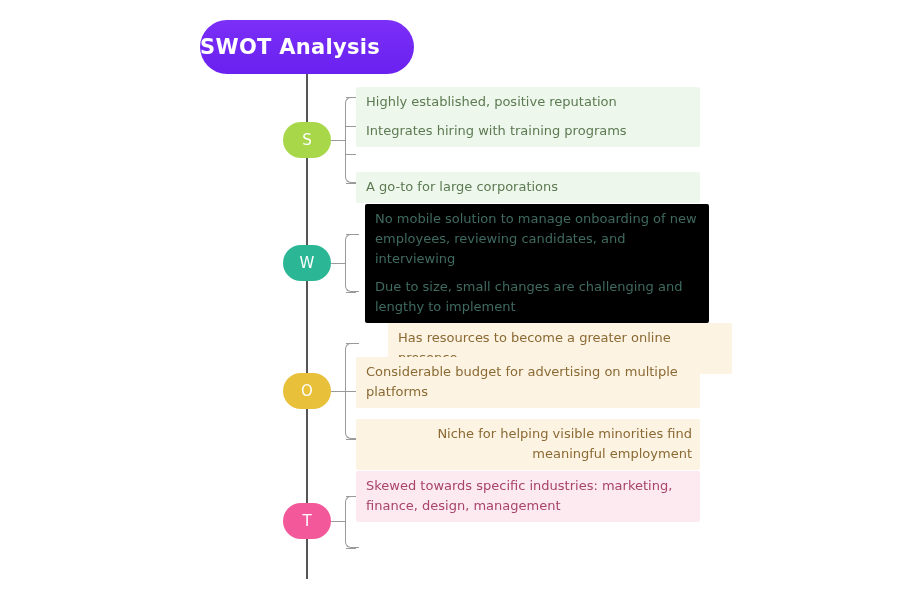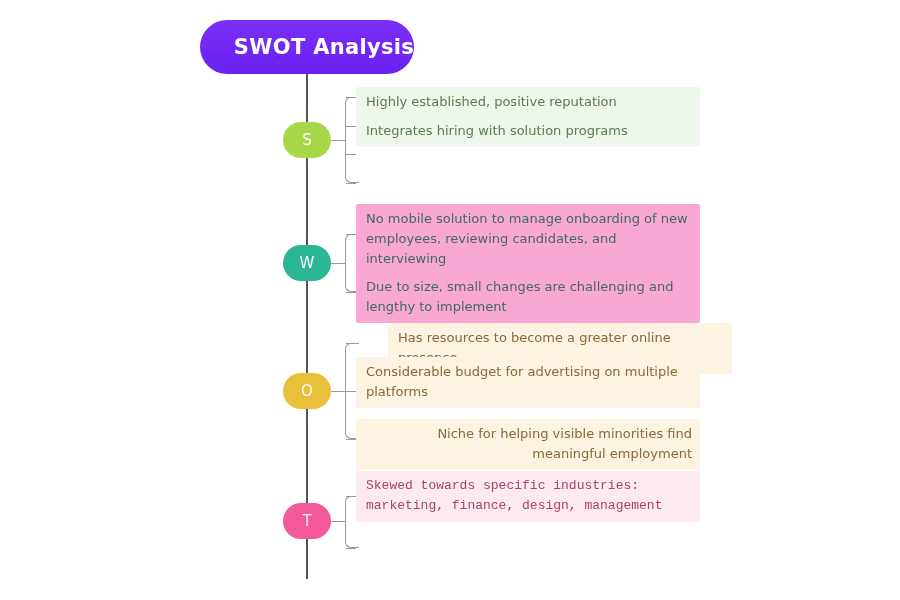--- a/index.html
+++ b/index.html
@@ -24,21 +24,21 @@
     position: absolute;
     left: 200px;
     top: 20px;
     width: 214px;
     height: 54px;
     border-radius: 27px;
     background: #7b2ff7;
     background: linear-gradient(180deg, #7b2ff7 0%, #6a21f0 100%);
     display: flex;
     align-items: center;
-    justify-content: flex-end;
+    justify-content: flex-start;
     box-sizing: border-box;
   }
   #root-node .root-label {
     color: #ffffff;
     font-size: 21px;
     font-weight: bold;
     letter-spacing: 0.3px;
     white-space: nowrap;
   }
 
@@ -98,21 +98,21 @@
     position: absolute;
     left: 356px;
     width: 344px;
     box-sizing: border-box;
     padding: 5px 8px 6px 10px;
     font-size: 13px;
     line-height: 20px;
     border-radius: 2px;
   }
   .leaf.s  { background: #eef7ec; color: #5c7a52; }
-  .leaf.w  { background: #f9a8d4; color: #3f6a60; }
+  .leaf.w  { background: #000000; color: #3f6a60; margin-left: 9px; }
   .leaf.o  { background: #fdf3e3; color: #8a6a33; }
   .leaf.t  { background: #fdeaf1; color: #a8436a; }
 </style>
 </head>
 <body>
 
 <div id="canvas">
 
   <div id="root-node">
     <span class="root-label">SWOT Analysis</span>
@@ -124,21 +124,22 @@
     <span class="cat-letter">S</span>
   </div>
   <div class="stub" style="left:331px; top:140px;"></div>
   <div class="bracket" style="left:345px; top:97px; height:86px;"></div>
   <div class="leaf-stub" style="left:346px; top:97px;"></div>
   <div class="leaf-stub" style="left:346px; top:126px;"></div>
   <div class="leaf-stub" style="left:346px; top:154px;"></div>
   <div class="leaf-stub" style="left:346px; top:183px;"></div>
 
   <div class="leaf s" style="top:87px;">Highly established, positive reputation</div>
-  <div class="leaf s" style="top:116px;">Integrates hiring with solution programs</div>
+  <div class="leaf s" style="top:116px;">Integrates hiring with training programs</div>
+  <div class="leaf s" style="top:172px;">A go-to for large corporations</div>
 
   <div class="cat-bubble" style="left:283px; top:245px; background:#2bb795;">
     <span class="cat-letter">W</span>
   </div>
   <div class="stub" style="left:331px; top:263px;"></div>
   <div class="bracket" style="left:345px; top:234px; height:58px;"></div>
   <div class="leaf-stub" style="left:346px; top:234px;"></div>
   <div class="leaf-stub" style="left:346px; top:292px;"></div>
 
   <div class="leaf w" style="top:204px;">No mobile solution to manage onboarding of new employees, reviewing candidates, and interviewing</div>
@@ -158,15 +159,15 @@
   <div class="leaf o" style="top:419px;text-align:right;">Niche for helping visible minorities find meaningful employment</div>
 
   <div class="cat-bubble" style="left:283px; top:503px; background:#f3589a;">
     <span class="cat-letter">T</span>
   </div>
   <div class="stub" style="left:331px; top:521px;"></div>
   <div class="bracket" style="left:345px; top:496px; height:52px;"></div>
   <div class="leaf-stub" style="left:346px; top:496px;"></div>
   <div class="leaf-stub" style="left:346px; top:548px;"></div>
 
-  <div class="leaf t" style="top:471px;font-family:Liberation Mono, monospace;">Skewed towards specific industries: marketing, finance, design, management</div>
+  <div class="leaf t" style="top:471px;">Skewed towards specific industries: marketing, finance, design, management</div>
 
 </div>
 
 </body></html>

